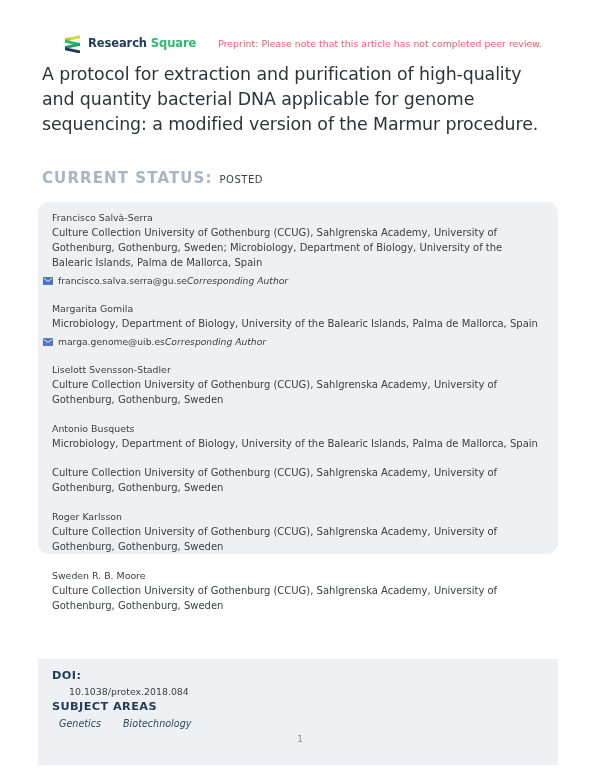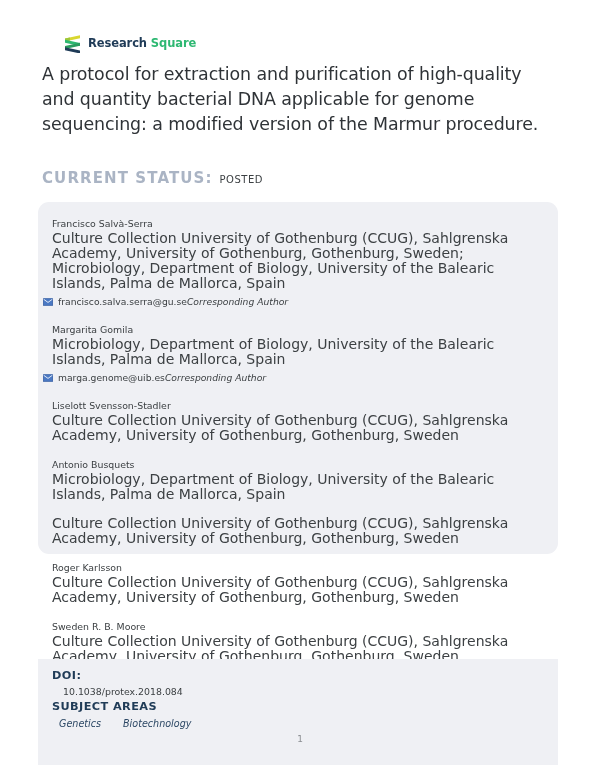--- a/index.html
+++ b/index.html
@@ -97,40 +97,40 @@
   .panel {
     position: absolute;
     left: 38px;
     width: 520px;
     background: #eff0f4;
     box-sizing: border-box;
   }
   .panel-authors {
     top: 202px;
     height: 352px;
-    padding: 14px 14px 0 14px;
+    padding: 8px 14px 0 14px;
     border-radius: 11px;
   }
   .panel-meta {
     top: 659px;
     height: 106px;
     padding: 9px 14px 0 14px;
   }
 
   .author-block {
     margin-bottom: 14px;
   }
   .author-block:last-child { margin-bottom: 0; }
   .author-name {
     font-size: 9.4px;
     color: #3c4043;
     line-height: 15px;
   }
   .author-affil {
-    font-size: 14px;
+    font-size: 10px;
     color: #3c4043;
     line-height: 15px;
     max-width: 492px;
   }
   .author-email-row {
     display: flex;
     align-items: center;
     margin-top: 4px;
     margin-left: -9px;
     gap: 5px;
@@ -156,21 +156,21 @@
     font-size: 11.3px;
     font-weight: bold;
     color: #1f3b57;
     letter-spacing: 0.4px;
     line-height: 16px;
   }
   .doi-value {
     font-size: 9.4px;
     color: #3c4043;
     line-height: 15px;
-    margin-left: 11px;
+    margin-left: 17px;
   }
   .subject-list {
     display: flex;
     gap: 22px;
     margin-left: 7px;
     margin-top: 1px;
   }
   .subject-item {
     font-size: 9.6px;
     font-style: italic;
@@ -200,20 +200,21 @@
         <svg class="brand-mark" viewBox="0 0 21 19" xmlns="http://www.w3.org/2000/svg">
           <polygon points="3,4.5 18,1.2 18,4.2 3,7.5" fill="#d9d730"></polygon>
           <polygon points="3,4.5 8,3.4 8,6.4 3,7.5" fill="#9ec83a"></polygon>
           <polygon points="18,9.0 3,5.7 3,8.7 18,12.0" fill="#2eb872"></polygon>
           <polygon points="3,12.0 18,8.7 18,11.7 3,15.0" fill="#2a9c5f"></polygon>
           <polygon points="18,16.5 3,13.2 3,16.2 18,19.5" fill="#1f3b57"></polygon>
         </svg>
       </span>
       <span class="brand-text"><span class="brand-research">Research</span> <span class="brand-square">Square</span></span>
     </div>
+    <div class="preprint-note">Preprint: Please note that this article has not completed peer review.</div>
   </div>
 
   <h1 class="title">A protocol for extraction and purification of high-quality and quantity bacterial DNA applicable for genome sequencing: a modified version of the Marmur procedure.</h1>
 
   <div class="status-row">
     <span class="status-label">CURRENT STATUS:</span>
     <span class="status-value">POSTED</span>
   </div>
 
   <div class="panel panel-authors">

